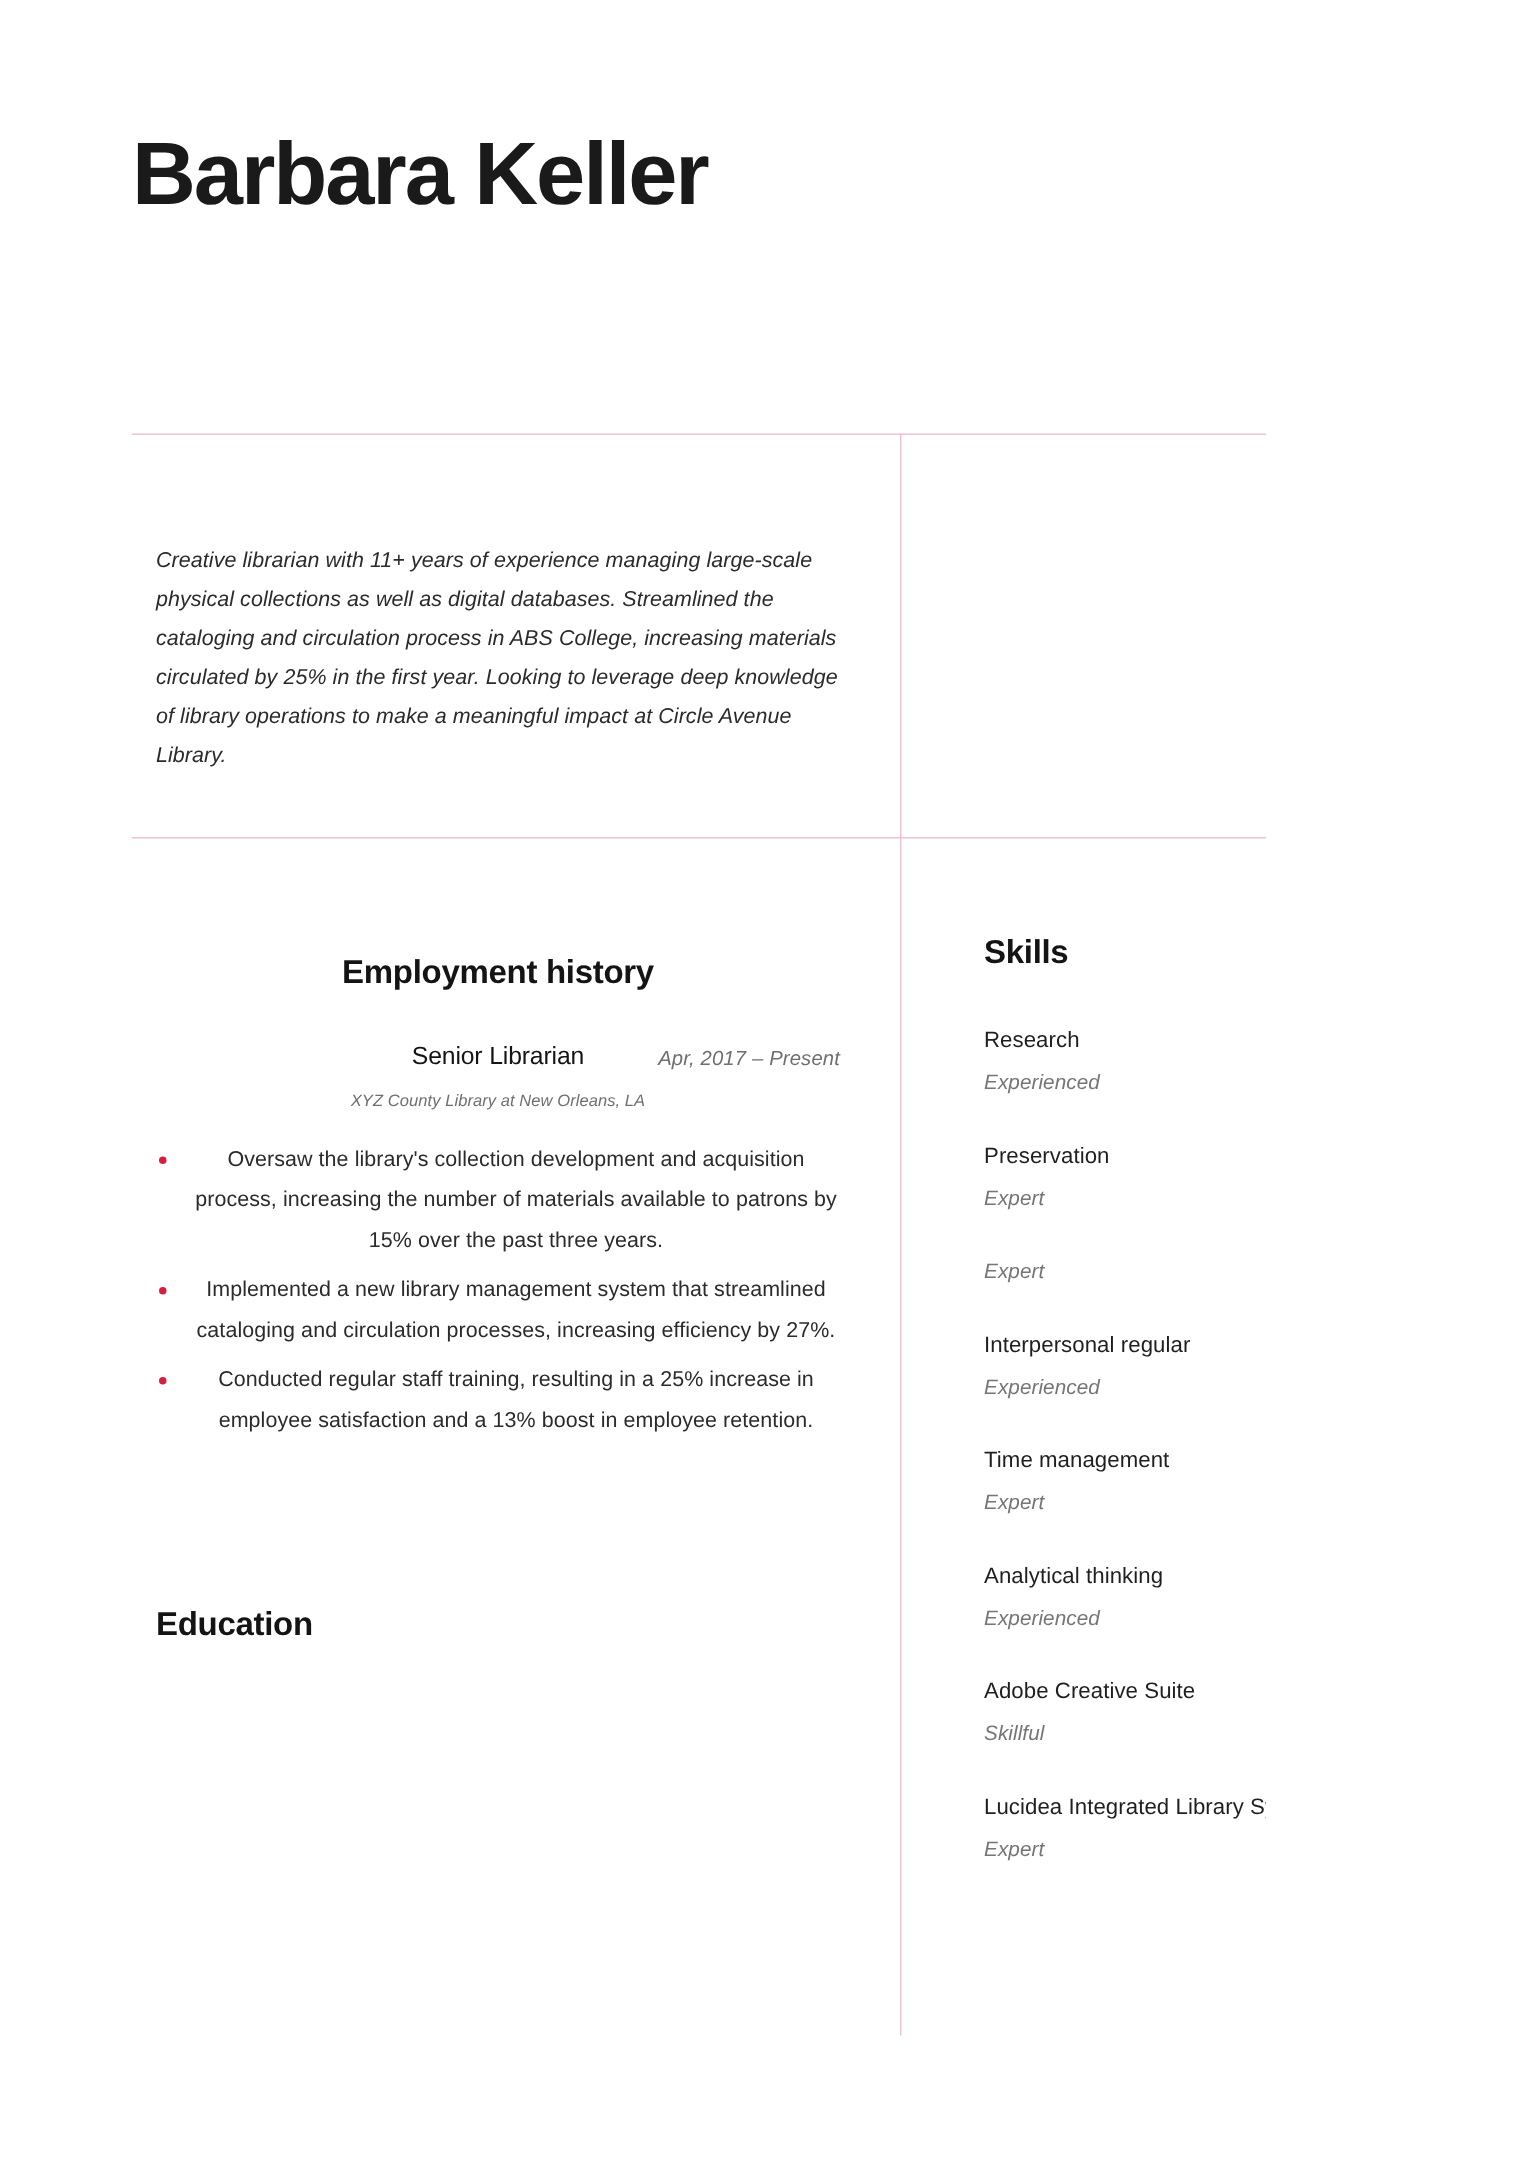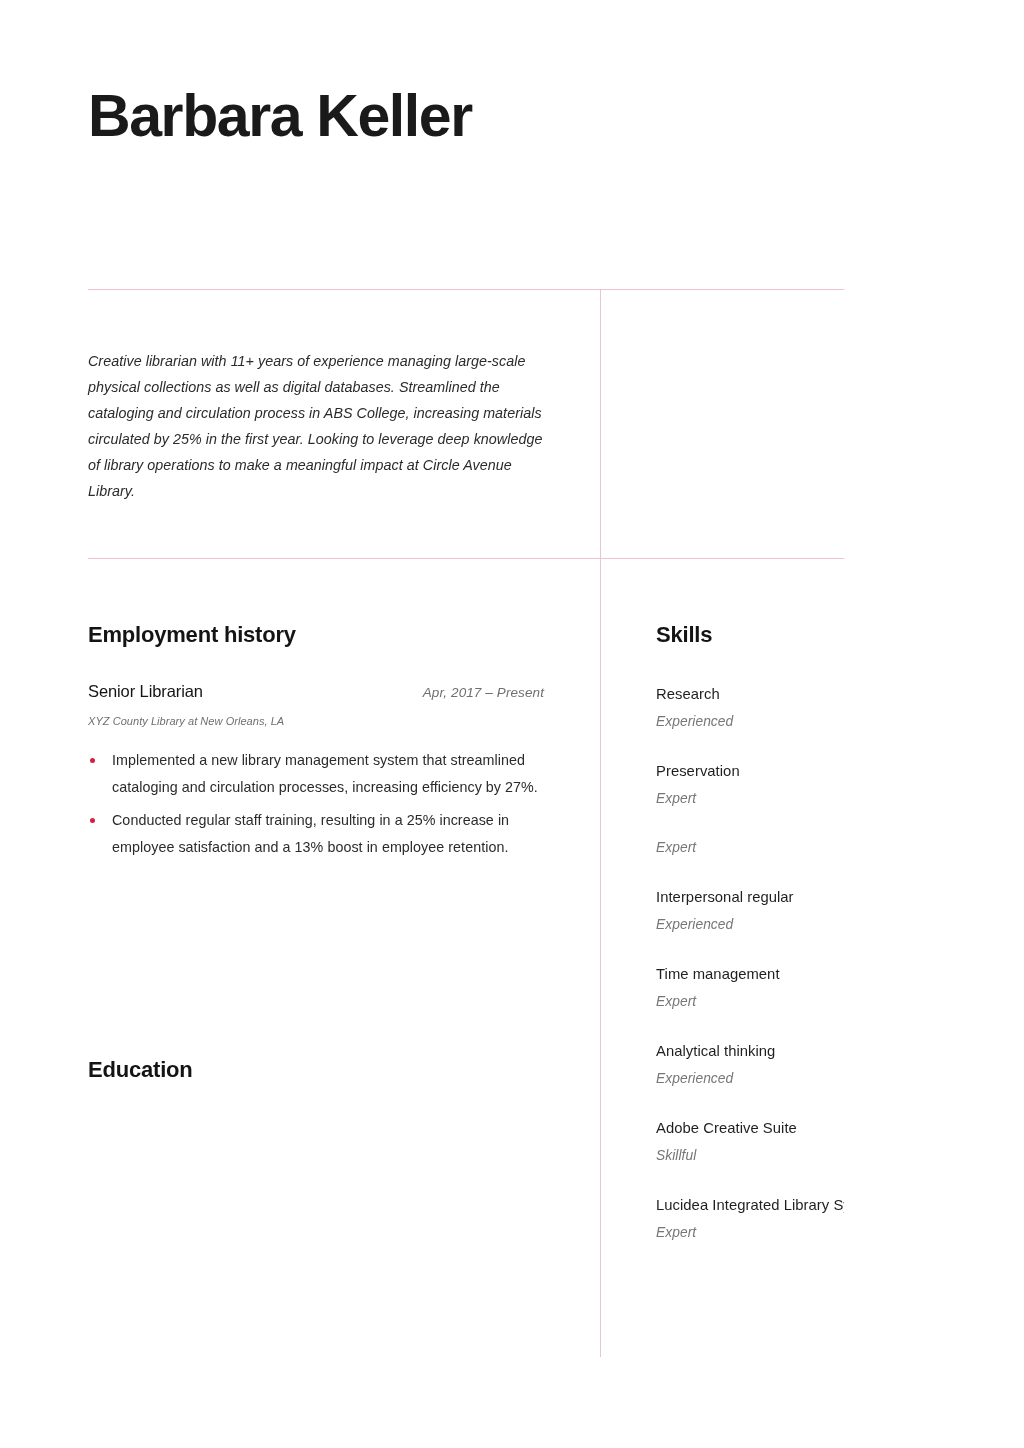--- a/index.html
+++ b/index.html
@@ -58,22 +58,23 @@
     left: 600px;
     top: 289px;
     width: 1px;
     height: 1068px;
     background: #efc3ce;
   }
 
   
   .col-left {
     position: absolute;
-    left: 88px;
+    left: 104px;
     width: 456px;
+    margin-top: 13px;
   }
   .col-right {
     position: absolute;
     left: 656px;
     width: 290px;
   }
 
   .summary-block { top: 348px; }
   .contact-block { top: 348px; }
 
@@ -97,21 +98,21 @@
 
   
   .section-heading {
     font-size: 22px;
     font-weight: 700;
     color: #141414;
     margin: 0;
     letter-spacing: -0.2px;
   }
 
-  .employment-block { top: 622px; }
+  .employment-block { top: 622px; text-align: center; }
   .education-block  { top: 1057px; }
   .skills-block     { top: 622px; }
 
   .entry { position: relative; }
   .entry-head {
     position: relative;
     display: block;
     min-height: 22px;
   }
   .entry-role {
@@ -212,20 +213,24 @@
     <div class="heading-gap"></div>
 
     <div class="entry">
       <div class="entry-head">
         <span class="entry-role">Senior Librarian</span>
         <span class="entry-dates">Apr, 2017 – Present</span>
       </div>
       <p class="entry-org">XYZ County Library at New Orleans, LA</p>
 
       <ul class="bullets">
+        <li>
+          <span class="dot"></span>
+          <span>Oversaw the library's collection development and acquisition process, increasing the number of materials available to patrons by 15% over the past three years.</span>
+        </li>
         <li>
           <span class="dot"></span>
           <span>Implemented a new library management system that streamlined cataloging and circulation processes, increasing efficiency by 27%.</span>
         </li>
         <li>
           <span class="dot"></span>
           <span>Conducted regular staff training, resulting in a 25% increase in employee satisfaction and a 13% boost in employee retention.</span>
         </li>
       </ul>
     </div>

